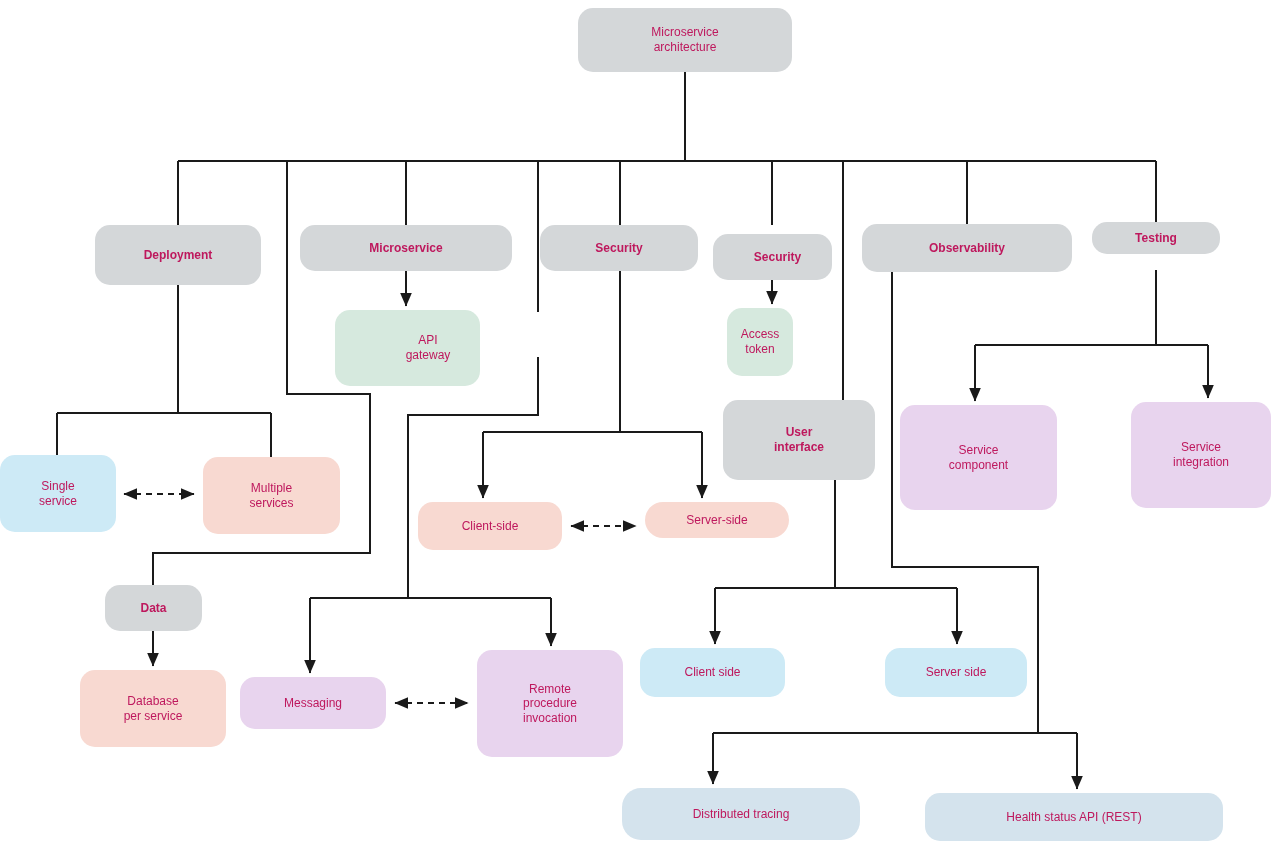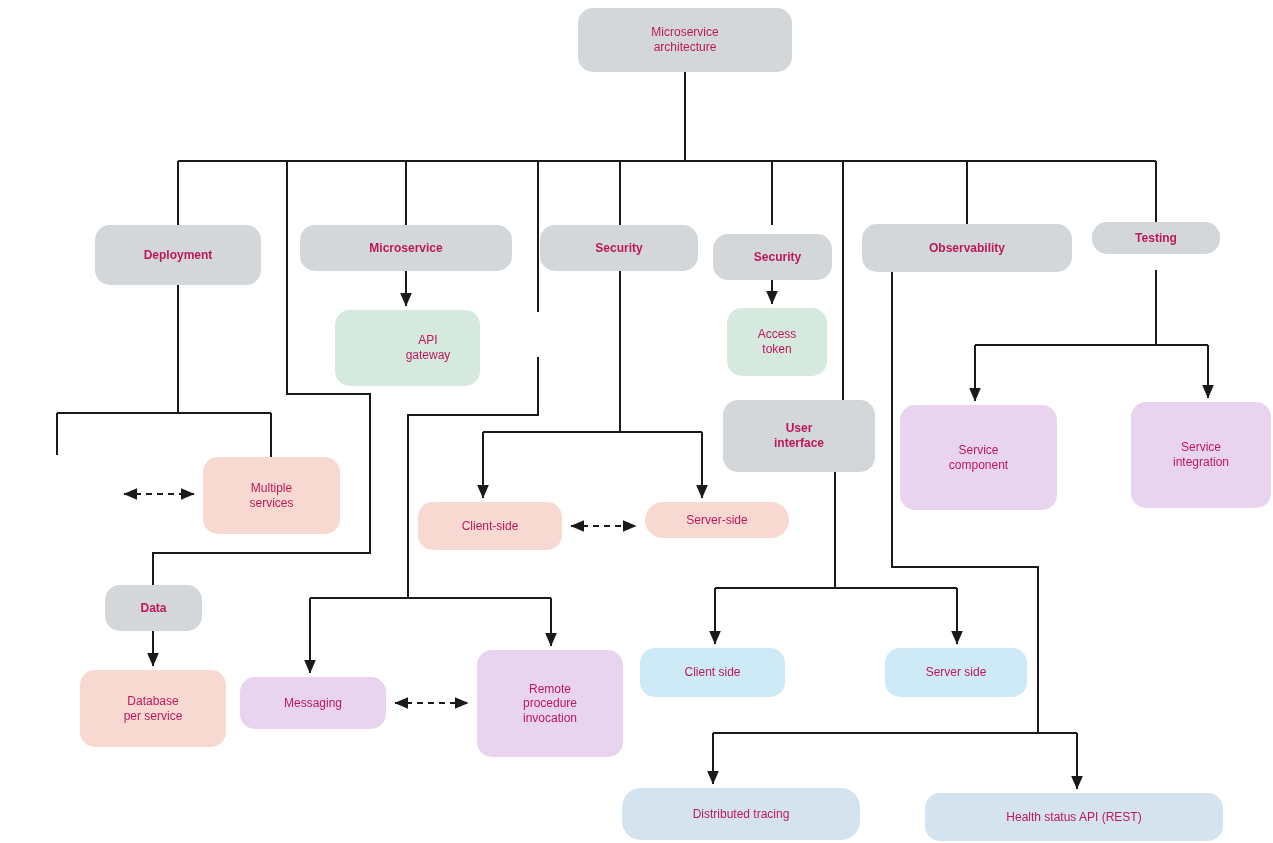--- a/index.html
+++ b/index.html
@@ -89,32 +89,34 @@
   <div class="node hdr" style="left: 713px; top: 234px; width: 119px; height: 46px; background: rgb(212, 215, 217); padding-left: 16px;">Security</div>
 
   <div class="node hdr" style="left: 862px; top: 224px; width: 210px; height: 48px; background: rgb(212, 215, 217);">Observability</div>
 
   <div class="node hdr" style="left: 1092px; top: 222px; width: 128px; height: 32px; background: rgb(212, 215, 217);">Testing</div>
 
   <div class="node" style="left: 335px; top: 310px; width: 145px; height: 76px; background: rgb(214, 233, 222); padding-left: 47px;">API
 gateway</div>
 
 
-  <div class="node" style="left: 727px; top: 308px; width: 100px; height: 68px; background: rgb(214, 233, 222);">Access
+  <div class="node" style="left: 727px; top: 308px; width: 66px; height: 68px; background: rgb(214, 233, 222);">Access
 token</div>
 
-  <div class="node hdr" style="left: 723px; top: 400px; width: 152px; height: 72px; background: rgb(212, 215, 217);">User
+  <div class="node hdr" style="left: 723px; top: 400px; width: 152px; height: 80px; background: rgb(212, 215, 217);">User
 interface</div>
 
   <div class="node" style="left: 900px; top: 405px; width: 157px; height: 105px; background: rgb(232, 212, 238);">Service
 component</div>
 
   <div class="node" style="left: 1131px; top: 402px; width: 140px; height: 106px; background: rgb(232, 212, 238);">Service
 integration</div>
 
+  <div class="node" style="left: 0px; top: 455px; width: 116px; height: 77px; background: rgb(205, 234, 246);">Single
+service</div>
 
   <div class="node" style="left: 203px; top: 457px; width: 137px; height: 77px; background: rgb(248, 217, 209);">Multiple
 services</div>
 
   <div class="node" style="left: 418px; top: 502px; width: 144px; height: 48px; background: rgb(248, 217, 209);">Client-side</div>
 
   <div class="node" style="left: 645px; top: 502px; width: 144px; height: 36px; background: rgb(248, 217, 209); border-radius: 19px;">Server-side</div>
 
   <div class="node hdr" style="left: 105px; top: 585px; width: 97px; height: 46px; background: rgb(212, 215, 217);">Data</div>
 

